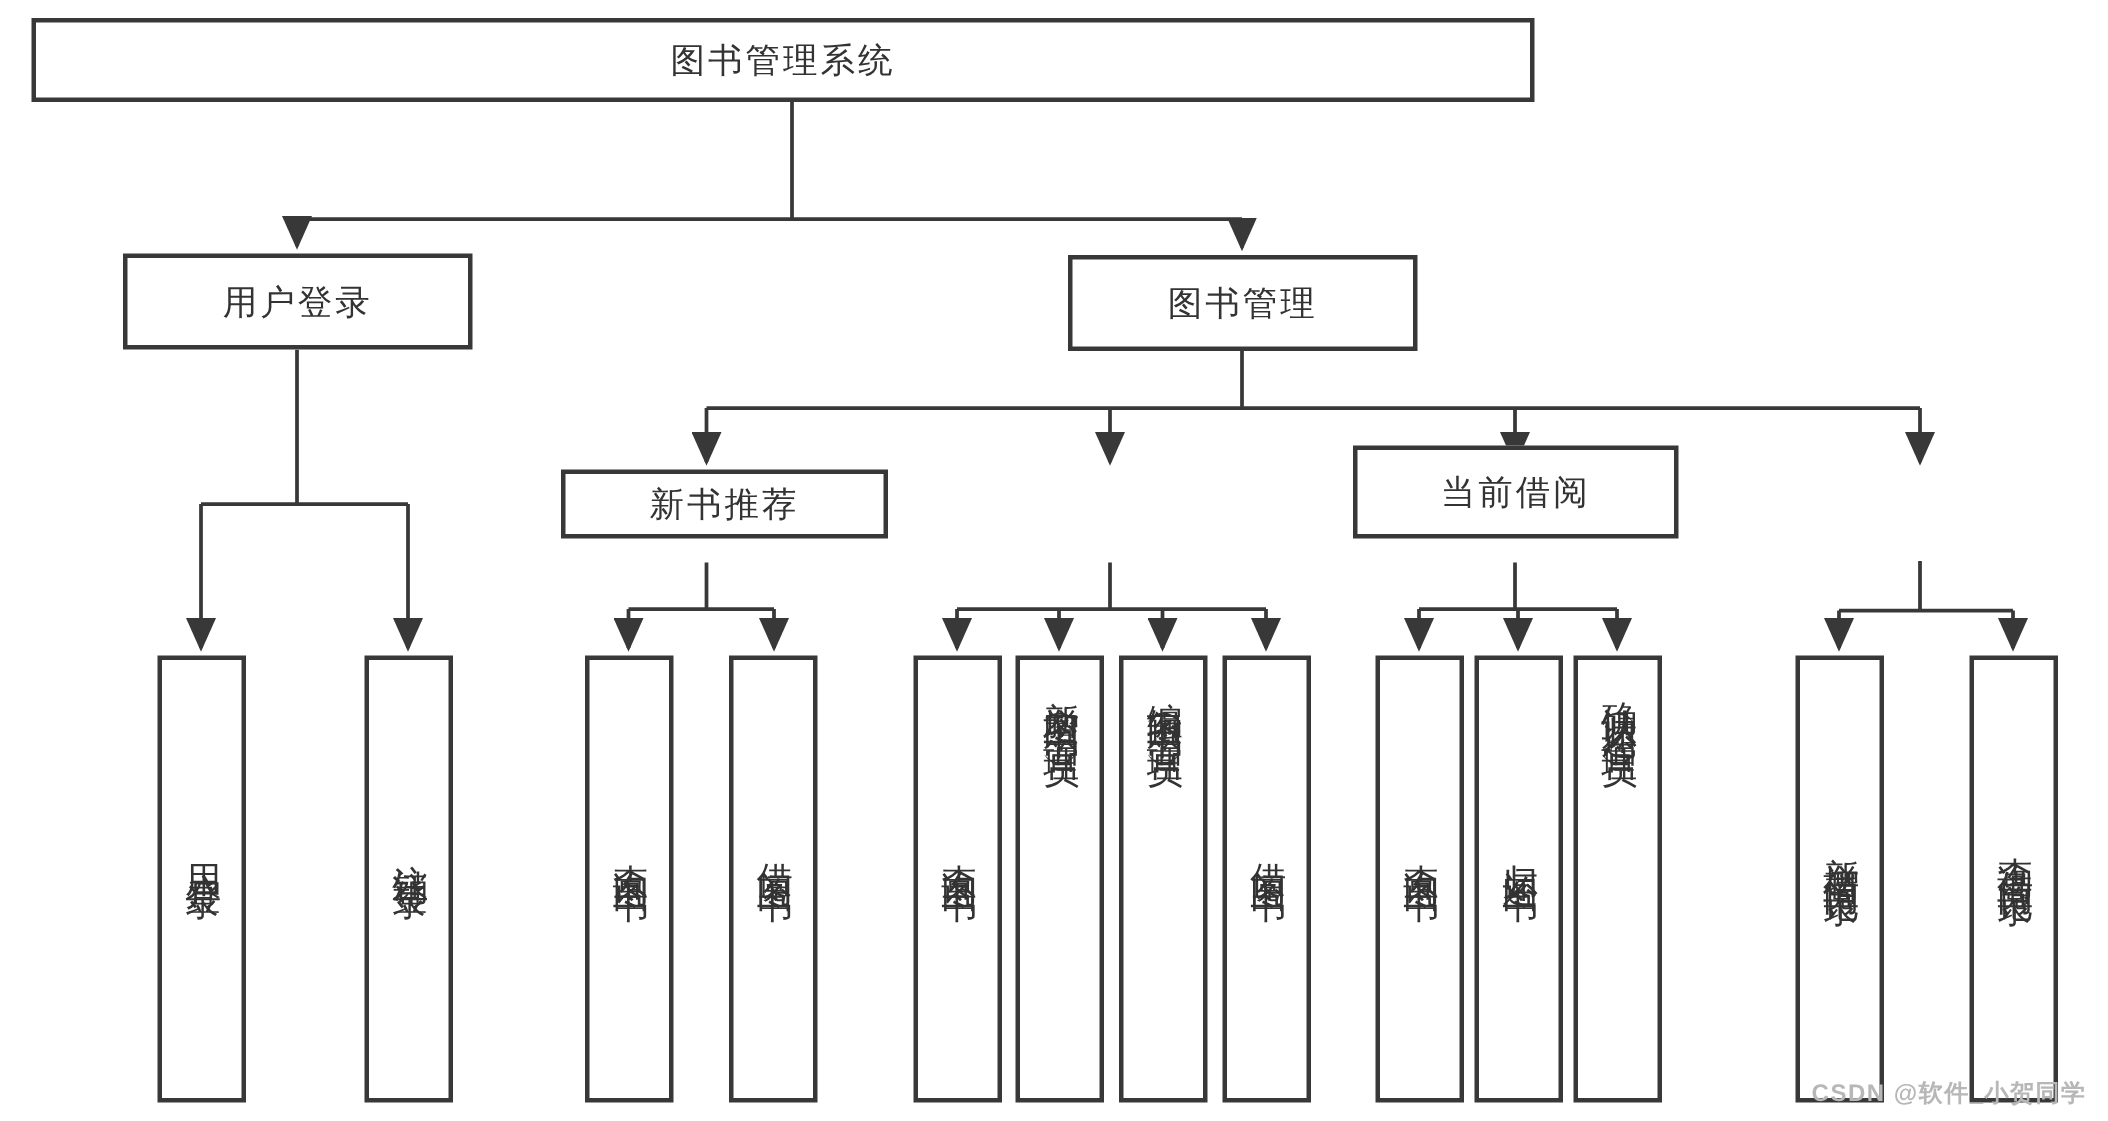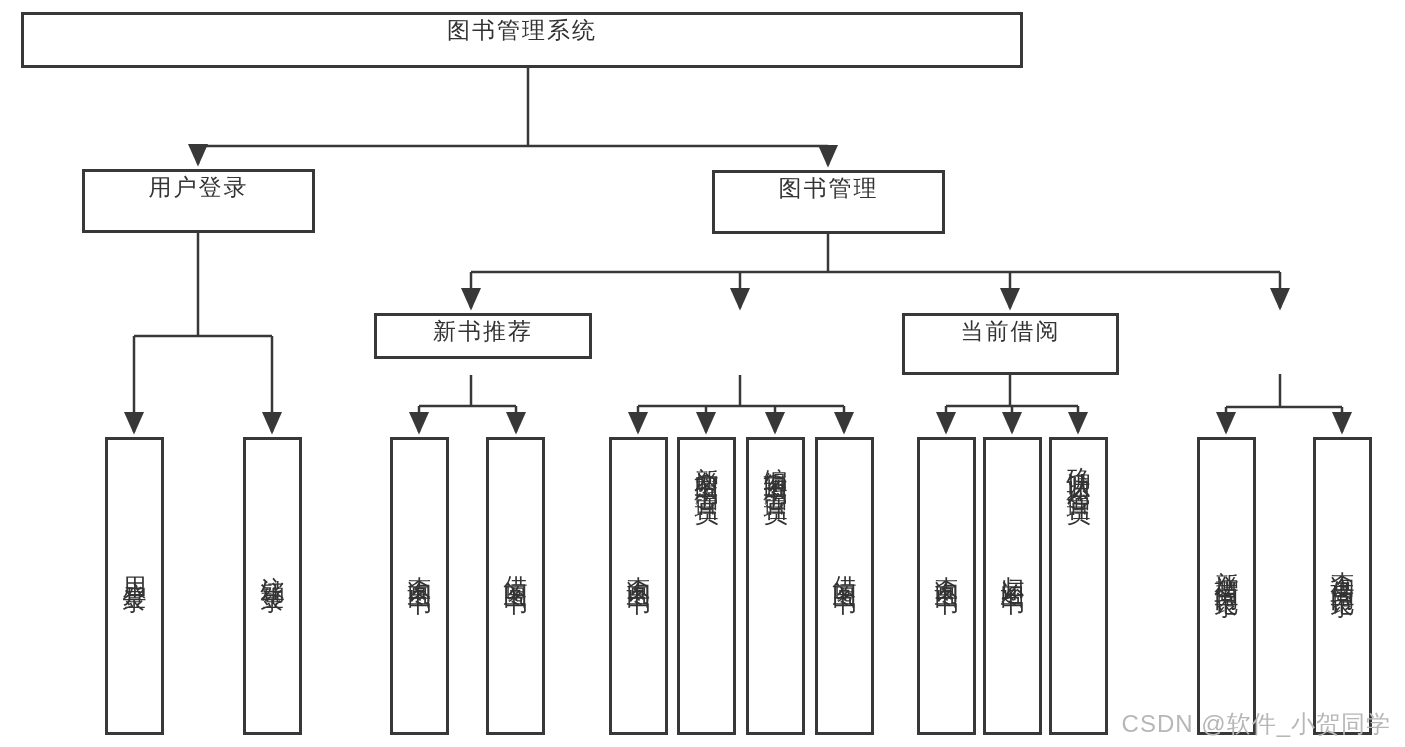--- a/index.html
+++ b/index.html
@@ -10,21 +10,21 @@
     font-family:"Liberation Sans","DejaVu Sans",sans-serif;
     color:#333333;
     overflow:hidden;
   }
   #wires{position:absolute;left:0;top:0;width:1405px;height:747px;}
   .box{
     position:absolute;
     box-sizing:border-box;
     border:3px solid #383838;
     background:#ffffff;
-    display:flex;justify-content:center;
+    display:flex;align-items:center;justify-content:center;
     font-size:23px;
     letter-spacing:2px;
     color:#333333;
   }
   .leaf{
     position:absolute;
     top:437px;width:59px;height:298px;
     box-sizing:border-box;
     border:3px solid #383838;
     background:#ffffff;
@@ -37,25 +37,26 @@
     letter-spacing:5px;
     line-height:1;
     color:#333333;
   }
   .leaf.center span{margin-bottom:38px;}
   .leaf.tall{align-items:flex-start;}
   .leaf.tall span{margin-top:8px;}
   #watermark{
     position:absolute;
     right:14px;bottom:7px;
-    font-size:24px;
+    font-size:16px;
     color:#b7b7b7;
     letter-spacing:1px;
     z-index:5;
     white-space:nowrap;
+    font-weight:bold;
   }
 </style>
 </head>
 <body>
 
 <div id="canvas">
 
   <svg id="wires" viewBox="0 0 1405 747" xmlns="http://www.w3.org/2000/svg">
     <defs>
       <marker id="arrow" markerWidth="9" markerHeight="8" refX="8" refY="4" orient="auto">
@@ -113,21 +114,21 @@
   <div class="box" style="left:82px;top:169px;width:233px;height:64px">
     <span>用户登录</span>
   </div>
   <div class="box" style="left:712px;top:170px;width:233px;height:64px">
     <span>图书管理</span>
   </div>
 
   <div class="box" style="left:374px;top:313px;width:218px;height:46px">
     <span>新书推荐</span>
   </div>
-  <div class="box" style="left:902px;top:313px;width:217px;height:62px">
+  <div class="box" style="left:902px;top:297px;width:217px;height:62px">
     <span>当前借阅</span>
   </div>
 
   <div class="leaf center" style="left:105px">
     <span>用户登录</span>
   </div>
   <div class="leaf center" style="left:243px">
     <span>注销登录</span>
   </div>
 

